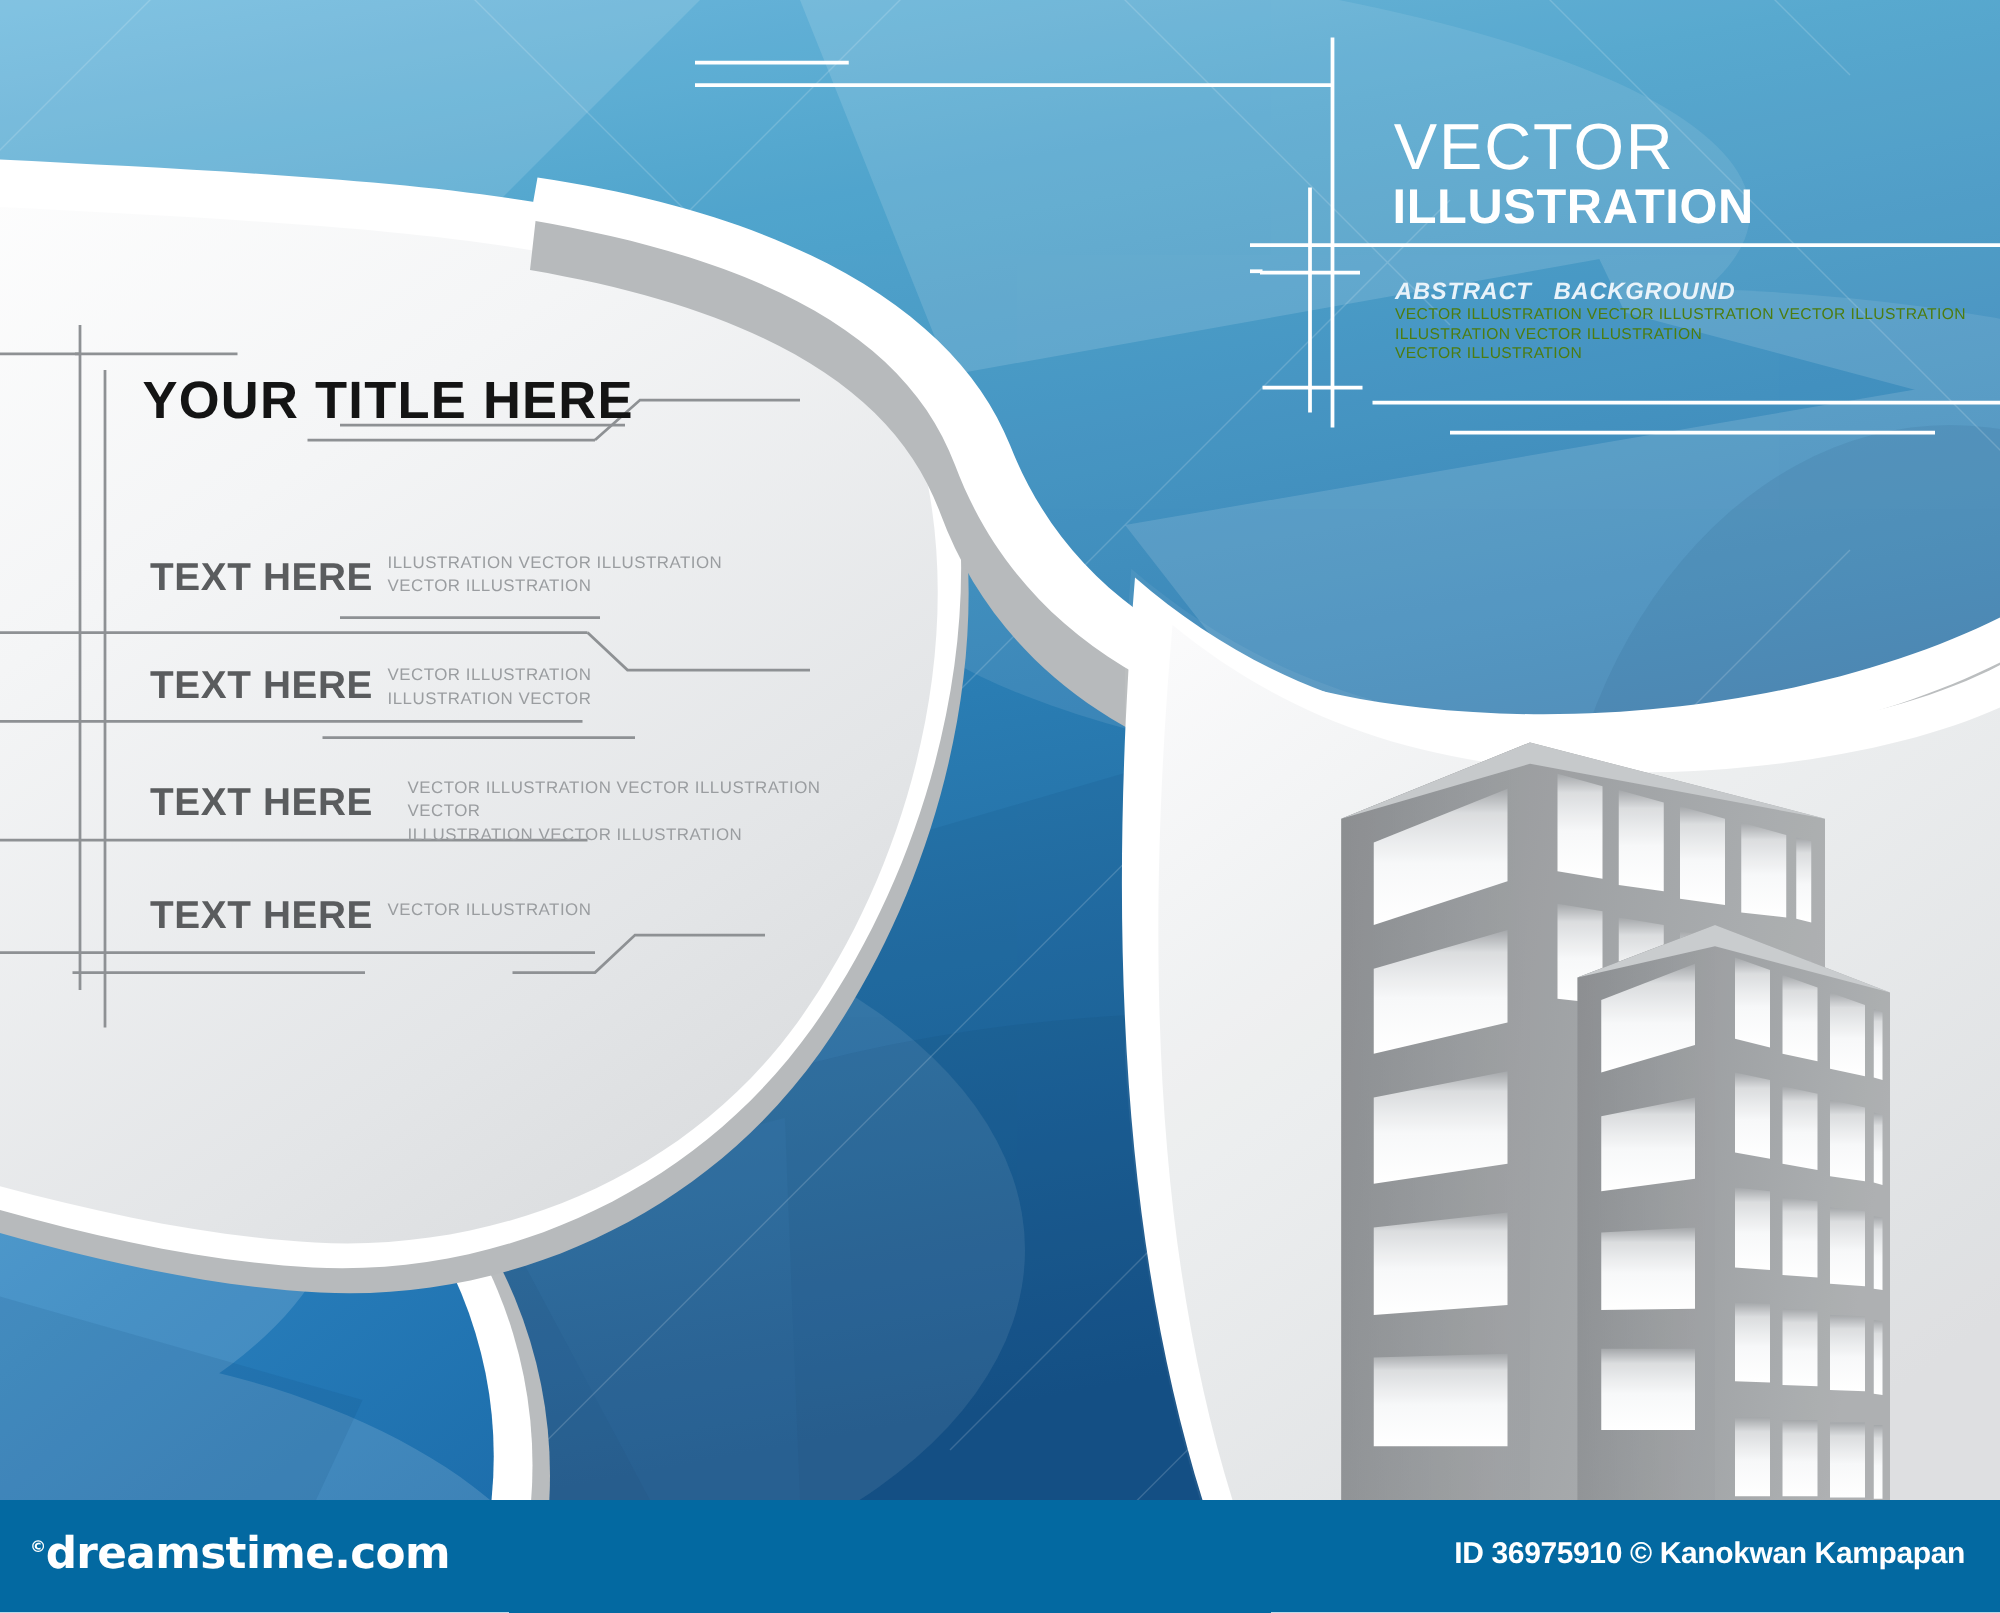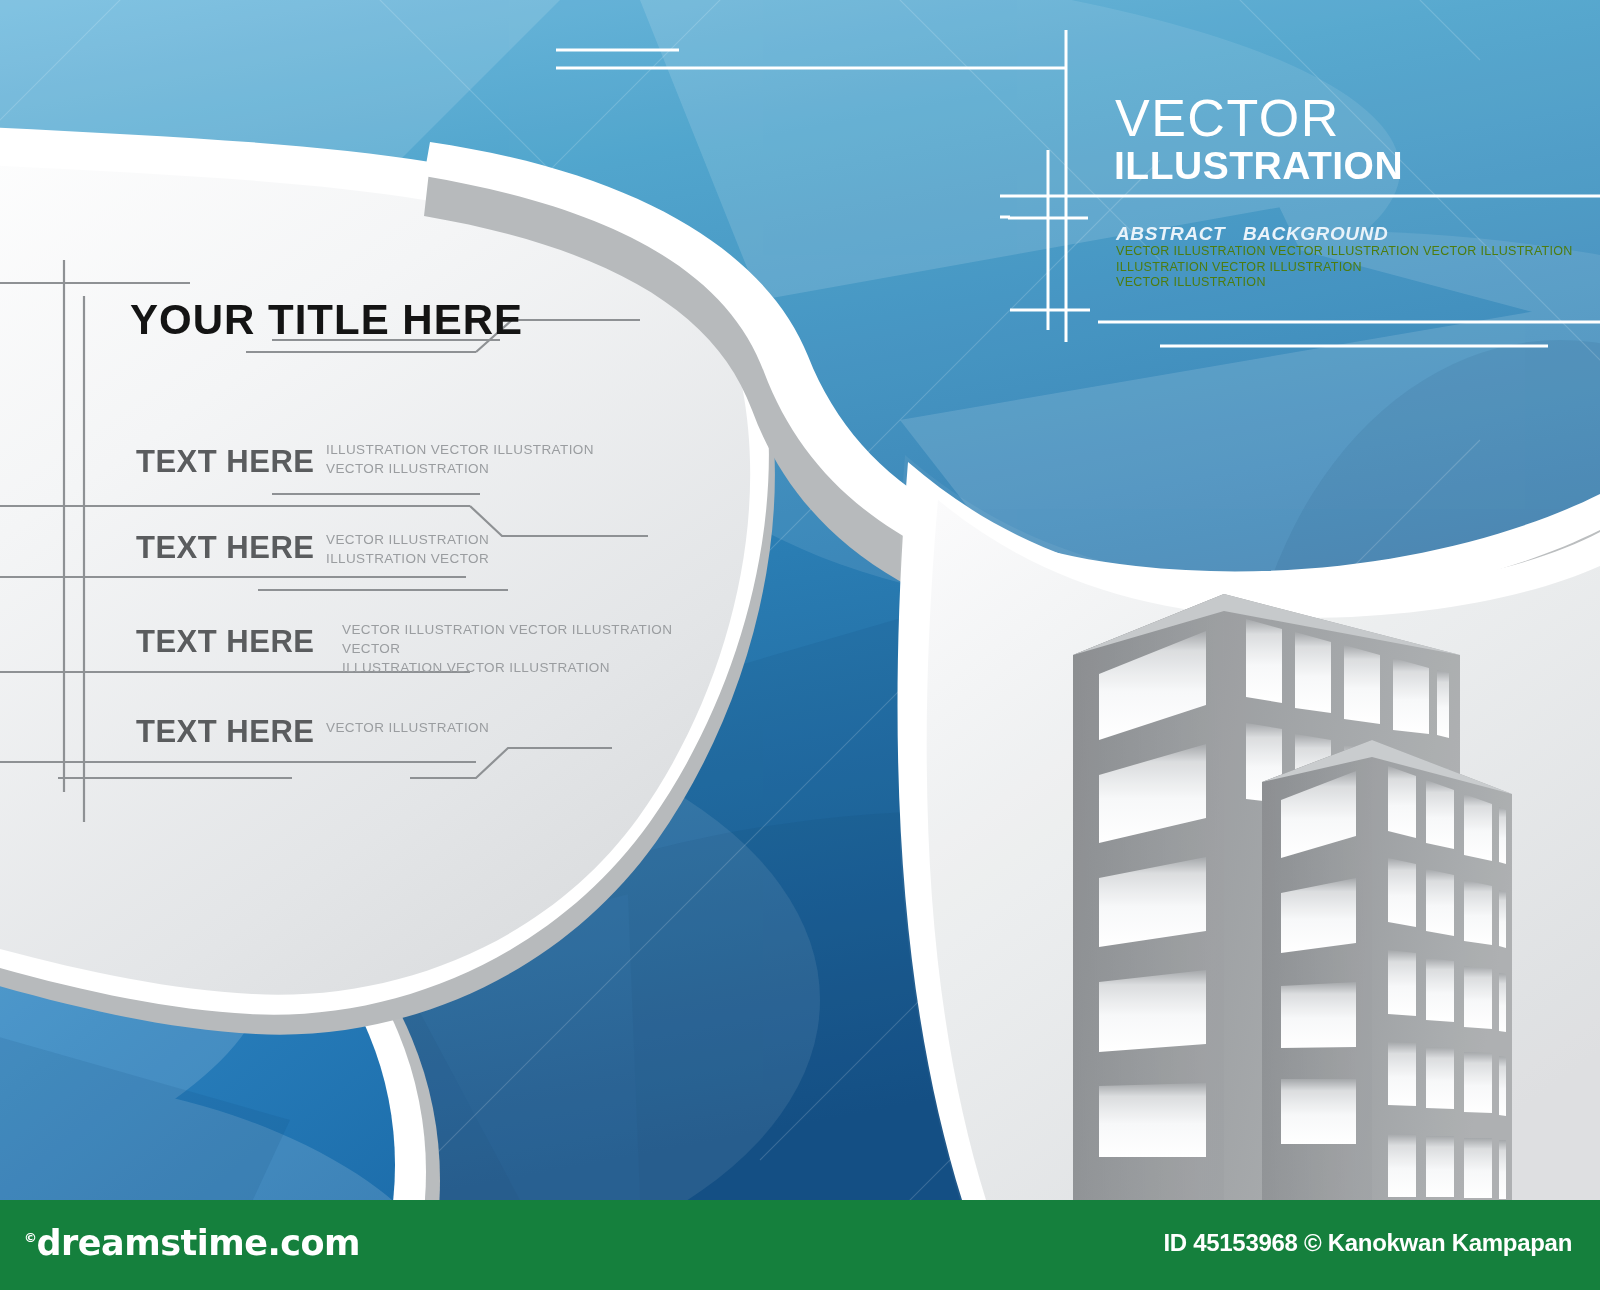--- a/index.html
+++ b/index.html
@@ -5,21 +5,21 @@
   * { margin:0; padding:0; box-sizing:border-box; }
   html,body { width:1600px; height:1290px; overflow:hidden; background:#fff;
               font-family:"Liberation Sans", sans-serif; }
 
   #stage { position:relative; width:1600px; height:1290px; overflow:hidden; }
 
   
   .bg-svg { position:absolute; inset:0; width:1600px; height:1290px; }
 
   
-  .left-content { position:absolute; left:16px; top:0; width:700px; height:830px; }
+  .left-content { position:absolute; left:0; top:0; width:700px; height:830px; }
 
   .title-text {
     position:absolute; left:114px; top:296px;
     font-size:42px; font-weight:bold; color:#141414;
     letter-spacing:1px; white-space:nowrap;
   }
 
   .row-label {
     position:absolute;
     font-size:31px; font-weight:bold; color:#5a5c5e;
@@ -54,21 +54,21 @@
   }
   .blue-body {
     position:absolute; left:1116px; top:244px;
     font-size:12.5px; color:#4d7c0f; letter-spacing:0.3px;
     line-height:15.5px; white-space:pre-line;
   }
 
   
   .footer {
     position:absolute; left:0; top:1200px; width:1600px; height:90px;
-    background:#15803d;
+    background:#0369a1;
   }
   .dt-logo {
     position:absolute; left:24px; top:23px;
     font-size:35px; font-weight:bold; color:#ffffff;
     letter-spacing:-0.5px; font-family:"DejaVu Sans", sans-serif;
   }
   .dt-logo .sup { font-size:13px; vertical-align:super; }
   .credit {
     position:absolute; right:28px; top:29px;
     font-size:24px; font-weight:bold; color:#ffffff;
@@ -362,16 +362,16 @@
   <div class="illus-word">ILLUSTRATION</div>
   <div class="abstract-line">ABSTRACT   BACKGROUND</div>
   <div class="blue-body">VECTOR ILLUSTRATION VECTOR ILLUSTRATION VECTOR ILLUSTRATION
 ILLUSTRATION VECTOR ILLUSTRATION
 VECTOR ILLUSTRATION</div>
 
   <div class="footer">
     <div class="dt-logo">
       <span class="sup">©</span><span>dreamstime.com</span>
     </div>
-    <div class="credit">ID 45153968 © Kanokwan Kampapan</div>
+    <div class="credit">ID 36975910 © Kanokwan Kampapan</div>
   </div>
 
 </div>
 
 </body></html>

